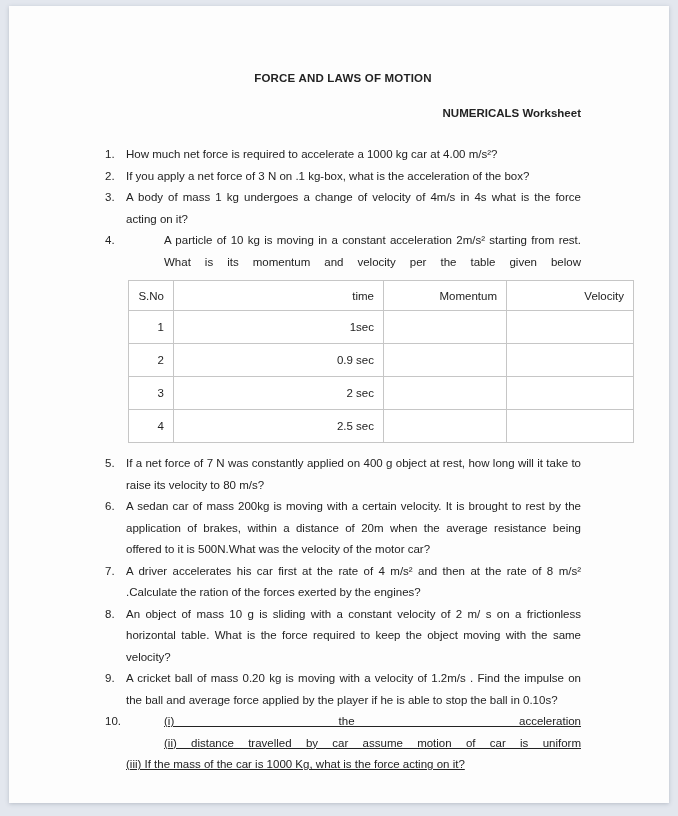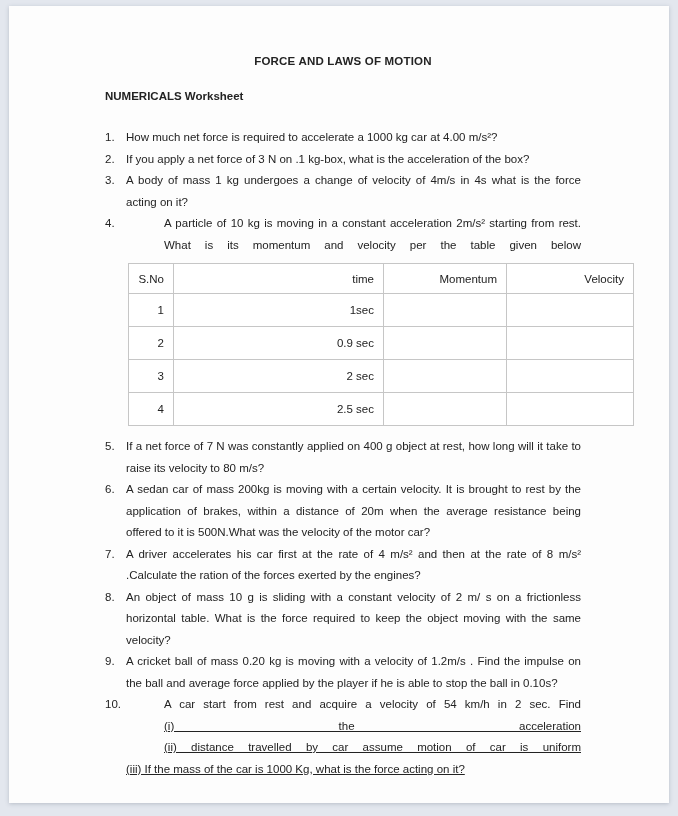--- a/index.html
+++ b/index.html
@@ -17,31 +17,31 @@
   .page {
     position: absolute;
     left: 9px;
     top: 6px;
     right: 9px;
     bottom: 13px;
     background: #fdfdfd;
     box-shadow: 0 1px 4px rgba(60,70,90,0.25);
   }
   .content {
-    padding: 49px 88px 0 96px;
+    padding: 66px 88px 0 96px;
     color: #232323;
   }
   .doc-title {
     text-align: center;
     font-weight: bold;
     font-size: 11.5px;
     letter-spacing: 0.2px;
   }
   .doc-subtitle {
-    text-align: left;
+    text-align: right;
     font-weight: bold;
     font-size: 11.5px;
     margin-top: 23px;
   }
   .questions {
     margin-top: 25px;
     font-size: 11.5px;
     line-height: 21.5px;
   }
   .question {
@@ -195,21 +195,20 @@
         </div>
         <div class="question">
           <span class="q-num">9.</span>
           <div class="q-body">
             <div class="q-text">A cricket ball of mass 0.20 kg is moving with a velocity of 1.2m/s . Find the impulse on the ball and average force applied by the player if he is able to stop the ball in 0.10s?</div>
           </div>
         </div>
         <div class="question">
           <span class="q-num">10.</span>
           <div class="q-body">
-            <div class="q-text stretch-last">A car start from rest and acquire a velocity of 54 km/h in 2 sec. Find</div>
             <div class="subitem stretch-last">(i) the acceleration</div>
             <div class="subitem stretch-last">(ii) distance travelled by car assume motion of car is uniform</div>
             <div class="subitem">(iii) If the mass of the car is 1000 Kg, what is the force acting on it?</div>
           </div>
         </div>
       </div>
   </div>
 </div>
 
 </body></html>

